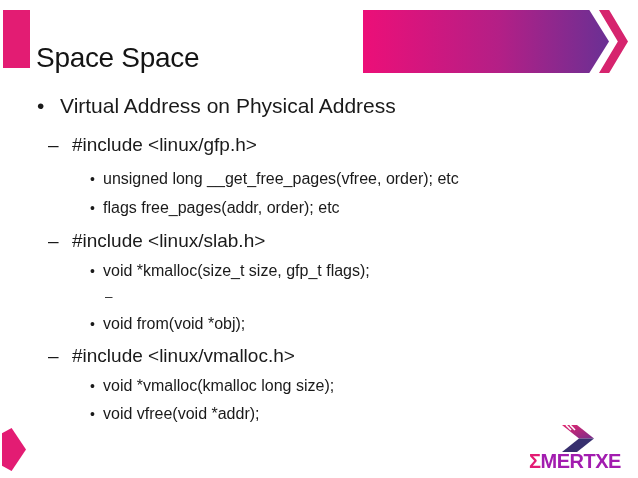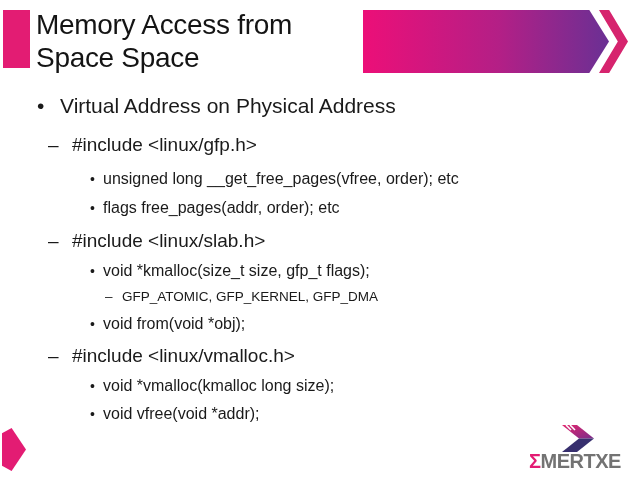--- a/index.html
+++ b/index.html
@@ -94,29 +94,29 @@
     width: 40px; height: 27px;
   }
   .logo-text {
     font-size: 20px;
     font-weight: bold;
     letter-spacing: -0.5px;
     line-height: 22px;
     white-space: nowrap;
   }
   .logo-text .sigma { color: #e31c73; }
-  .logo-text .brand { color: #737373; margin-top: 16px; }
+  .logo-text .brand { color: #a21caf; margin-top: 16px; }
 </style>
 </head>
 <body>
 
 <div class="slide">
 
   <div class="title-accent"></div>
-  <h1 class="slide-title"><span>Memory Access from</span><br><span>Space Space</span></h1>
+  <h1 class="slide-title"><br><span>Space Space</span></h1>
 
   <div class="banner-chevron"></div>
   <div class="banner-halo"></div>
   <div class="banner"></div>
 
   <div class="content">
 
     <div class="row l1">
       <span class="marker">•</span>
       <span class="txt">Virtual Address on Physical Address</span>
@@ -142,21 +142,20 @@
       <span class="txt">#include &lt;linux/slab.h&gt;</span>
     </div>
 
     <div class="row l3" style="margin-top:6px">
       <span class="marker">•</span>
       <span class="txt">void *kmalloc(size_t size, gfp_t flags);</span>
     </div>
 
     <div class="row l4" style="margin-top:6px">
       <span class="marker">–</span>
-      <span class="txt">GFP_ATOMIC, GFP_KERNEL, GFP_DMA</span>
     </div>
 
     <div class="row l3" style="margin-top:8px">
       <span class="marker">•</span>
       <span class="txt">void from(void *obj);</span>
     </div>
 
     <div class="row l2" style="margin-top:8px">
       <span class="marker">–</span>
       <span class="txt">#include &lt;linux/vmalloc.h&gt;</span>

